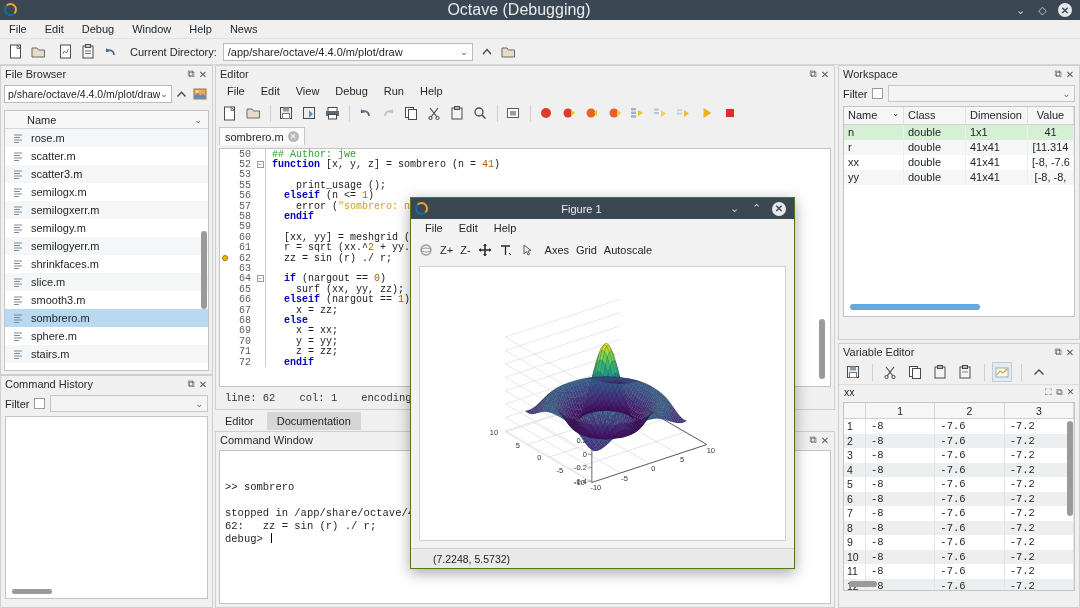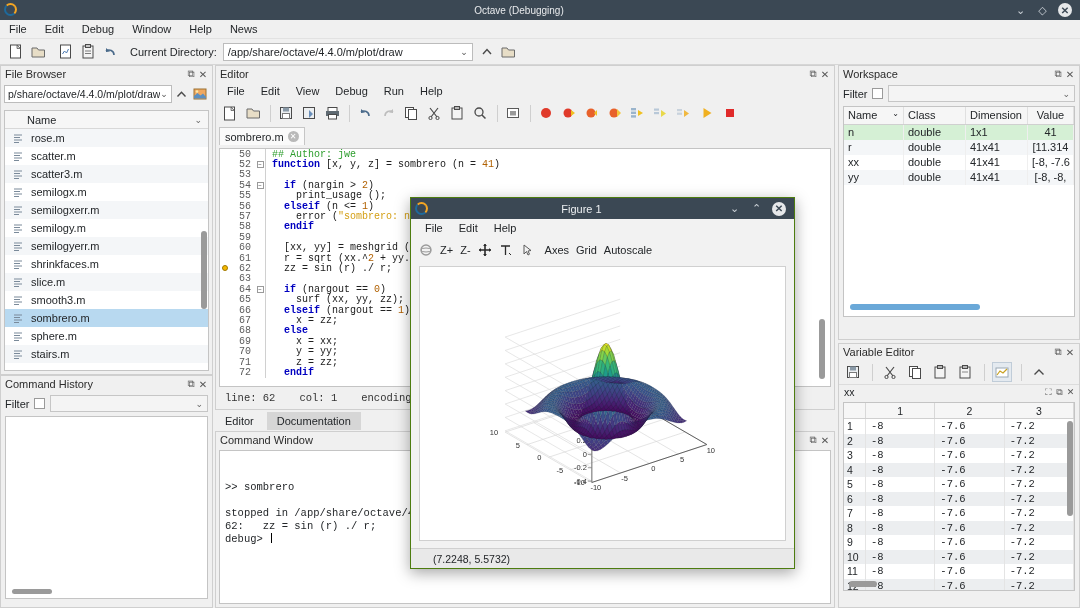--- a/index.html
+++ b/index.html
@@ -18,21 +18,21 @@
     position: absolute; left:0; top:0; width:1080px; height:20px;
     background: #3b4854; color:#e8eaec;
     display:flex; align-items:center;
   }
   .tb-logo { width:20px; height:14px; margin-left:4px; position:relative; }
   .octave-logo {
     width:13px; height:13px; border-radius:50%;
     border:2.5px solid #1e6a9c; border-right-color:#f5a623;
     border-top-color:#f5a623; box-sizing:border-box;
   }
-  .tb-title { flex:1; text-align:center; font-size:10px; }
+  .tb-title { flex:1; text-align:center; font-size:16px; }
   .tb-btns { display:flex; align-items:center; gap:9px; margin-right:8px; }
   .tb-btn { width:13px; height:13px; display:flex; align-items:center;
             justify-content:center; font-size:11px; color:#ccd2d8; cursor:pointer;}
   .tb-close {
     background:#e6e8ea; color:#3b4854; border-radius:50%;
     width:14px; height:14px; font-size:10px; font-weight:bold;
   }
 
   
   .menubar {
@@ -639,21 +639,20 @@
       <div class="ed-tab">
         <span>sombrero.m</span>
         <span class="tab-x">✕</span>
       </div>
     </div>
     <div class="ed-code">
       <div id="code-lines">
           <div class="codeline"><span class="bpcol"></span><span class="ln">50</span><span class="foldcol"></span><span class="gutterline"></span><span class="ctext"><span class="k-com">## Author: jwe</span></span></div>
           <div class="codeline"><span class="bpcol"></span><span class="ln">52</span><span class="foldcol"><span class="foldbox">−</span></span><span class="gutterline"></span><span class="ctext"><span class="k-kw">function</span><span class="k-pln"> [x, y, z] = sombrero (n = </span><span class="k-num">41</span><span class="k-pln">)</span></span></div>
           <div class="codeline"><span class="bpcol"></span><span class="ln">53</span><span class="foldcol"></span><span class="gutterline"></span><span class="ctext"></span></div>
-          <div class="codeline"><span class="bpcol"></span><span class="ln">54</span><span class="foldcol"><span class="foldbox">−</span></span><span class="gutterline"></span><span class="ctext"><span class="k-pln">  </span><span class="k-kw">if</span><span class="k-pln"> (nargin &gt; </span><span class="k-num">2</span><span class="k-pln">)</span></span></div>
           <div class="codeline"><span class="bpcol"></span><span class="ln">55</span><span class="foldcol"></span><span class="gutterline"></span><span class="ctext"><span class="k-pln">    print_usage ();</span></span></div>
           <div class="codeline"><span class="bpcol"></span><span class="ln">56</span><span class="foldcol"></span><span class="gutterline"></span><span class="ctext"><span class="k-pln">  </span><span class="k-kw">elseif</span><span class="k-pln"> (n &lt;= </span><span class="k-num">1</span><span class="k-pln">)</span></span></div>
           <div class="codeline"><span class="bpcol"></span><span class="ln">57</span><span class="foldcol"></span><span class="gutterline"></span><span class="ctext"><span class="k-pln">    error (</span><span class="k-str">"sombrero: number of gri</span></span></div>
           <div class="codeline"><span class="bpcol"></span><span class="ln">58</span><span class="foldcol"></span><span class="gutterline"></span><span class="ctext"><span class="k-pln">  </span><span class="k-kw">endif</span></span></div>
           <div class="codeline"><span class="bpcol"></span><span class="ln">59</span><span class="foldcol"></span><span class="gutterline"></span><span class="ctext"></span></div>
           <div class="codeline"><span class="bpcol"></span><span class="ln">60</span><span class="foldcol"></span><span class="gutterline"></span><span class="ctext"><span class="k-pln">  [xx, yy] = meshgrid (linspace (-</span><span class="k-num">8</span></span></div>
           <div class="codeline"><span class="bpcol"></span><span class="ln">61</span><span class="foldcol"></span><span class="gutterline"></span><span class="ctext"><span class="k-pln">  r = sqrt (xx.^</span><span class="k-num">2</span><span class="k-pln"> + yy.^</span><span class="k-num">2</span><span class="k-pln">) + eps;</span></span></div>
           <div class="codeline"><span class="bpcol"><span class="bp"></span></span><span class="ln">62</span><span class="foldcol"></span><span class="gutterline"></span><span class="ctext"><span class="k-pln">  zz = sin (r) ./ r;</span></span></div>
           <div class="codeline"><span class="bpcol"></span><span class="ln">63</span><span class="foldcol"></span><span class="gutterline"></span><span class="ctext"></span></div>
           <div class="codeline"><span class="bpcol"></span><span class="ln">64</span><span class="foldcol"><span class="foldbox">−</span></span><span class="gutterline"></span><span class="ctext"><span class="k-pln">  </span><span class="k-kw">if</span><span class="k-pln"> (nargout == </span><span class="k-num">0</span><span class="k-pln">)</span></span></div>

